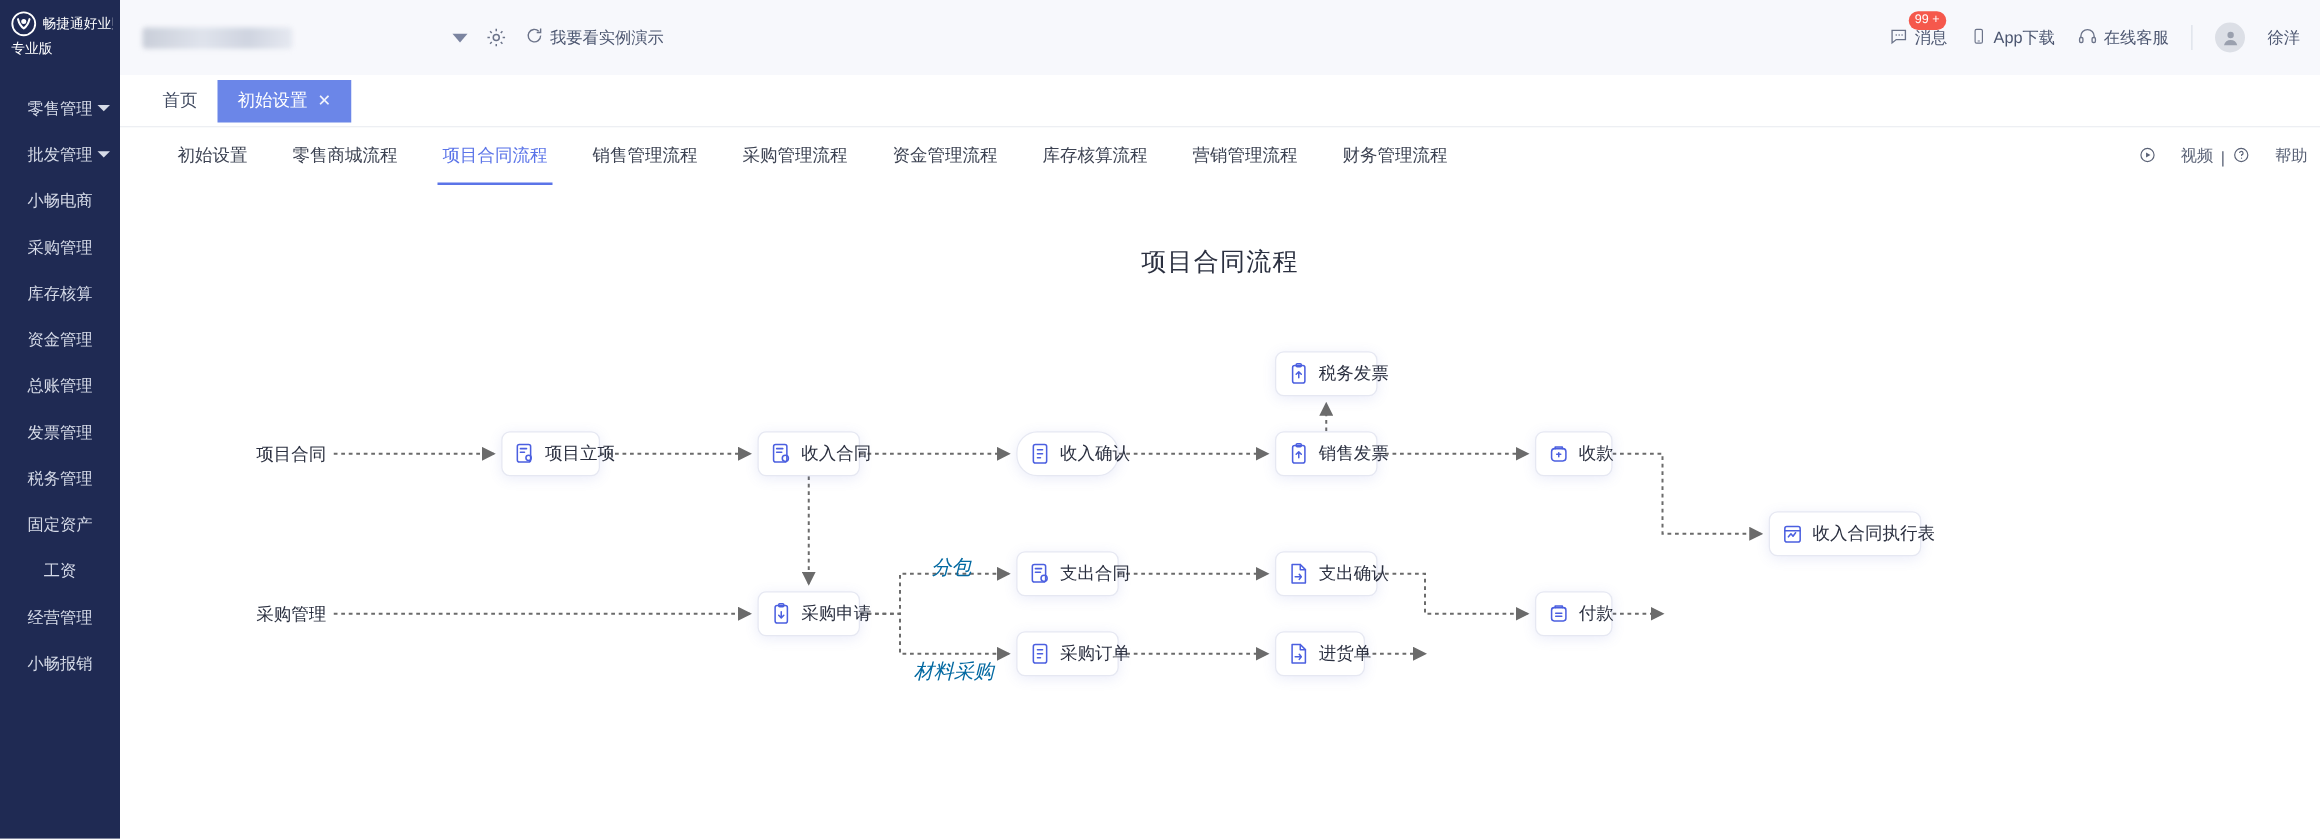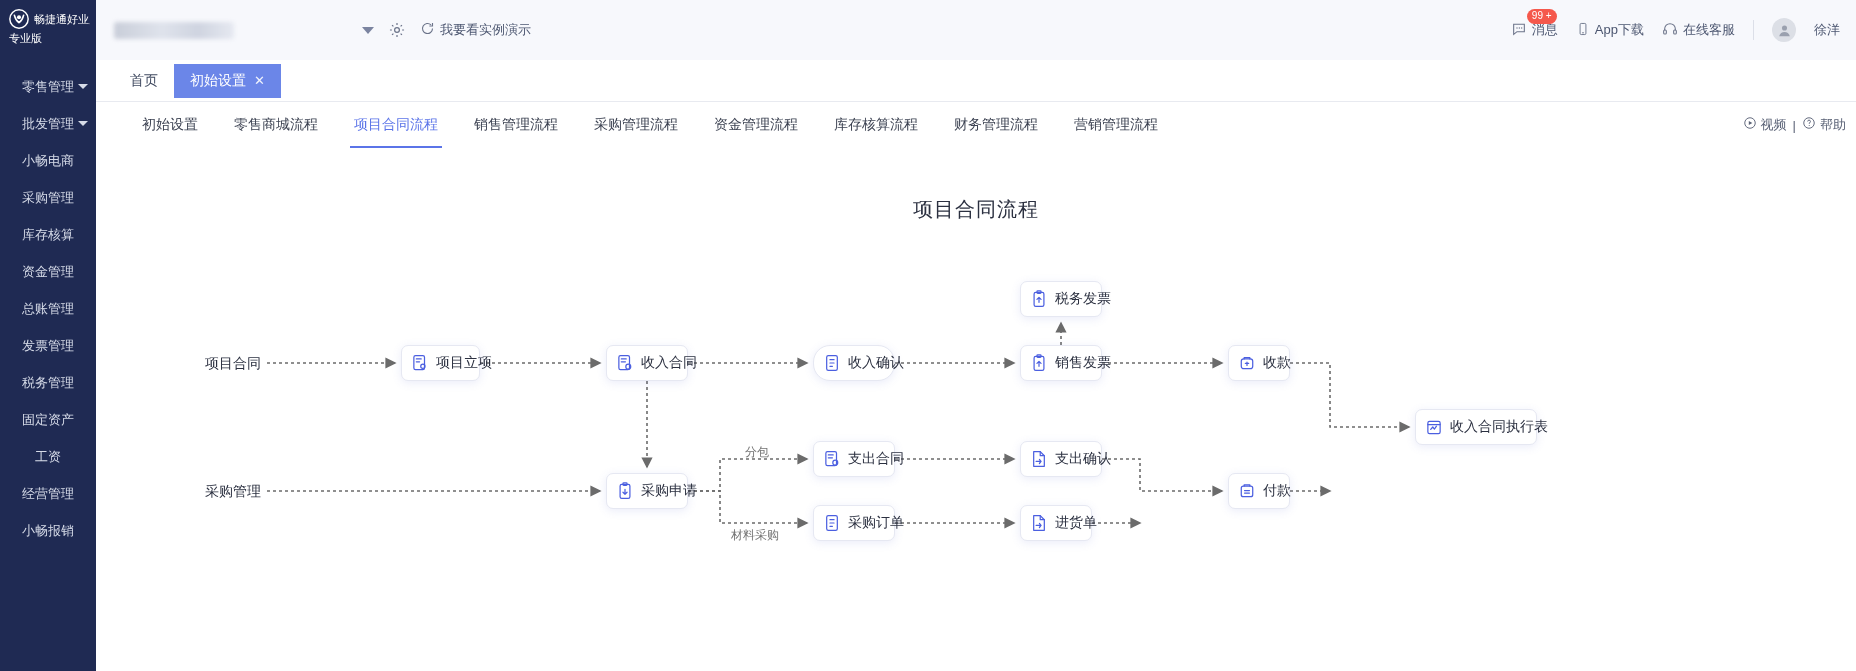--- a/index.html
+++ b/index.html
@@ -89,41 +89,41 @@
   .subtab {
     font-size: 14px; color: #3c4252; padding: 0 18px; height: 46px;
     display: flex; align-items: center; cursor: pointer; position: relative; white-space: nowrap;
   }
   .subtab.active { color: #5b74e8; }
   .subtab.active::after {
     content: ""; position: absolute; left: 14px; right: 14px; bottom: 0;
     height: 2px; background: #5b74e8;
   }
   .subtabs-right { margin-left: auto; display: flex; align-items: center; gap: 6px; padding-right: 10px; font-size: 13px; color: #5a6276; }
-  .st-link { display: flex; align-items: flex-start; gap: 4px; cursor: pointer; }
+  .st-link { display: flex; align-items: center; gap: 20px; cursor: pointer; }
 
   
   .canvas { flex: 1; position: relative; background: #fff; overflow: hidden; }
   .flow-title {
     position: absolute; left: 0; right: 0; top: 48px; text-align: center;
     font-size: 20px; color: #2b3040; letter-spacing: 1px;
   }
   #flowsvg { position: absolute; inset: 0; width: 100%; height: 100%; }
 
   .node {
     position: absolute; height: 36px; background: #fff;
     border: 1px solid #e6e8f2; border-radius: 7px;
     box-shadow: 0 2px 10px rgba(95,110,210,.13);
     display: flex; align-items: center; gap: 7px; padding: 0 13px 0 9px;
     font-size: 14px; color: #2b3040; white-space: nowrap; cursor: pointer;
   }
   .node .nicon { width: 18px; height: 18px; flex: 0 0 18px; }
   .row-label { position: absolute; font-size: 14px; color: #2b3040; white-space: nowrap; }
   .edge-label {
-    position: absolute; font-size: 12px; color: #737373; white-space: nowrap;
+    position: absolute; font-size: 16px; color: #0369a1; white-space: nowrap; font-style: italic;
   }
 </style>
 </head>
 <body>
 
 <div id="app">
 
   <div class="sidebar">
     <div class="brand">
       <div class="brand-row">
@@ -276,24 +276,24 @@
       <div class="subtab">
         <span>采购管理流程</span>
         </div>
       <div class="subtab">
         <span>资金管理流程</span>
         </div>
       <div class="subtab">
         <span>库存核算流程</span>
         </div>
       <div class="subtab">
+        <span>营销管理流程</span>
+        </div>
+      <div class="subtab">
         <span>财务管理流程</span>
-        </div>
-      <div class="subtab">
-        <span>营销管理流程</span>
         </div>
 
       <div class="subtabs-right">
         <span class="st-link">
           <span>
             <svg viewBox="0 0 24 24" width="14" height="14" fill="none" stroke="#5a6276" stroke-width="1.6">
               <circle cx="12" cy="12" r="9"></circle>
                 <path d="M10 8.5l6 3.5-6 3.5z" fill="#5a6276" stroke="none"></path>
             </svg>
           </span>

